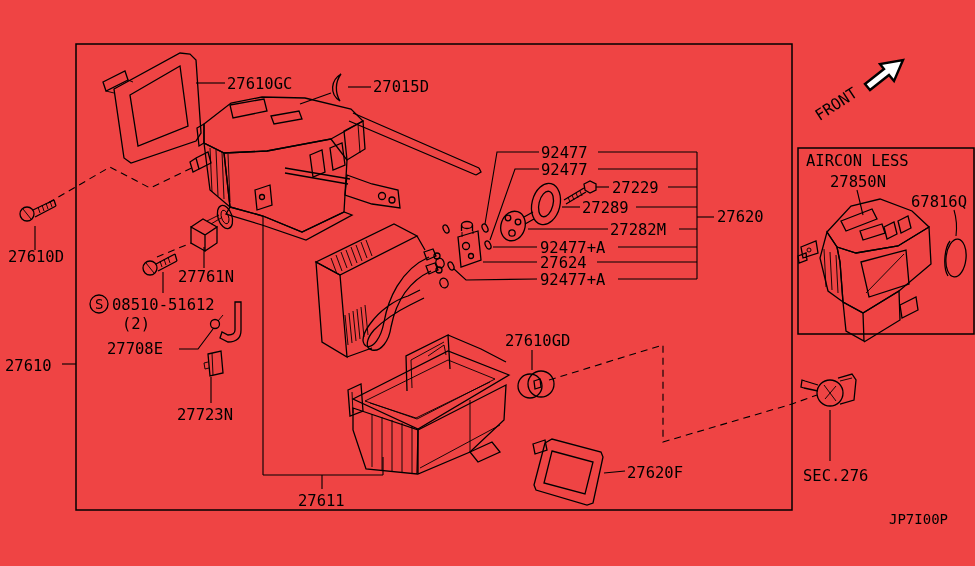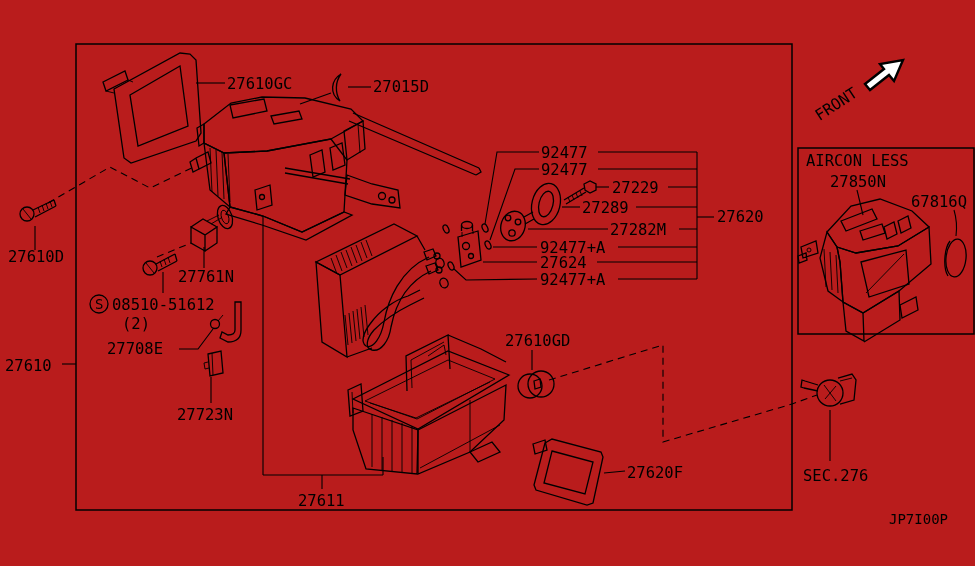--- a/index.html
+++ b/index.html
@@ -1,16 +1,16 @@
 <!DOCTYPE html>
 <html><head>
 <meta charset="utf-8">
 <style>
   html,body{margin:0;padding:0;background:#ffffff;}
-  #stage{position:relative;width:975px;height:566px;background:#b91c1c;overflow:hidden;
+  #stage{position:relative;width:975px;height:566px;background:#ef4444;overflow:hidden;
          font-family:"DejaVu Sans Mono", monospace;}
   svg{display:block}
   text{fill:#000;font-family:"DejaVu Sans Mono", monospace;font-size:15.5px;}
   .sm{font-size:14px;}
   .ln{stroke:#000;stroke-width:1.3;fill:none;}
   .ld{stroke:#000;stroke-width:1.1;fill:none;}
   .dash{stroke:#000;stroke-width:1.1;fill:none;stroke-dasharray:7 5;}
   .box{stroke:#000;stroke-width:1.5;fill:none;}
   .thin{stroke:#000;stroke-width:0.9;fill:none;}
 </style>

